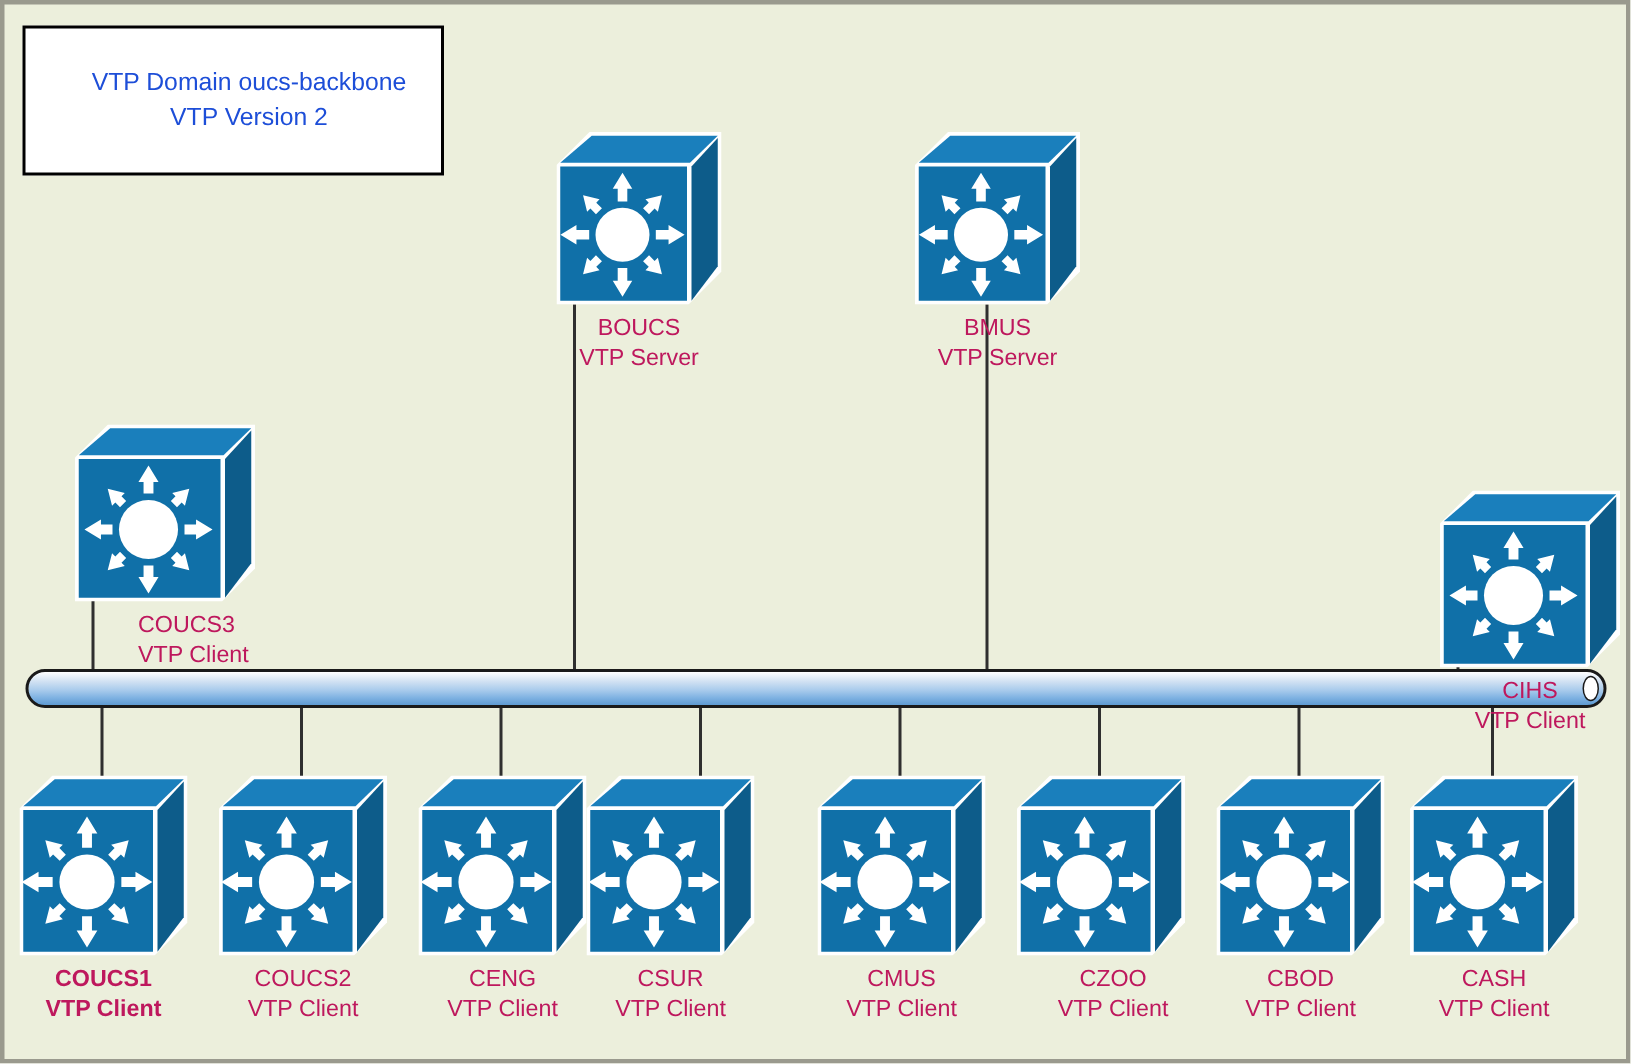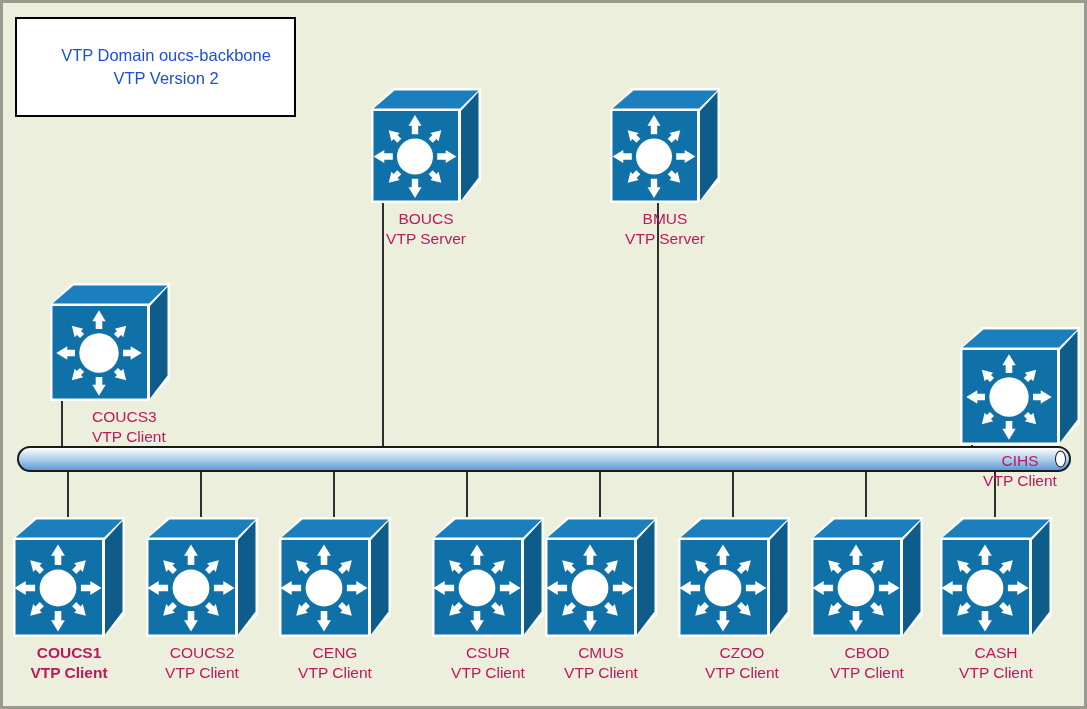--- a/index.html
+++ b/index.html
@@ -321,21 +321,21 @@
             <polygon points="26.8,85.1 22.4,89.4 20.2,87.1 17.2,98.8 28.9,95.8 26.6,93.6 30.9,89.2" fill="#ffffff"></polygon>
             <polygon points="22.1,67.7 12.7,67.7 12.7,64.1 1.4,71.0 12.7,77.9 12.7,74.3 22.1,74.3" fill="#ffffff"></polygon>
             <polygon points="30.9,52.8 26.6,48.4 28.9,46.2 17.2,43.2 20.2,54.9 22.4,52.6 26.8,56.9" fill="#ffffff"></polygon>
   </svg>
         </div>
         <div class="switch-label center" style="top: 126px;">
           <div>CENG</div>
           <div>VTP Client</div>
         </div>
       </div>
-      <div class="switch-node" style="left: 429px; top: 514px; width: 112px;">
+      <div class="switch-node" style="left: 388px; top: 514px; width: 112px;">
         <div>
   <svg class="switch-icon" width="112" height="120" viewBox="0 0 112 120" xmlns="http://www.w3.org/2000/svg" shape-rendering="geometricPrecision">
 
     <polygon points="0,22 22,0 112,0 112,98 90,120 0,120" fill="#ffffff"></polygon>
 
     <polygon points="2.5,20.5 23.5,2.5 109.5,2.5 91,20.5" fill="#1a7fbc"></polygon>
 
     <polygon points="92,23 109.5,4 109.5,94.5 92,117.5" fill="#0d5c8a"></polygon>
 
     <rect x="2.5" y="23" width="86.5" height="94.5" fill="#1070a8"></rect>

